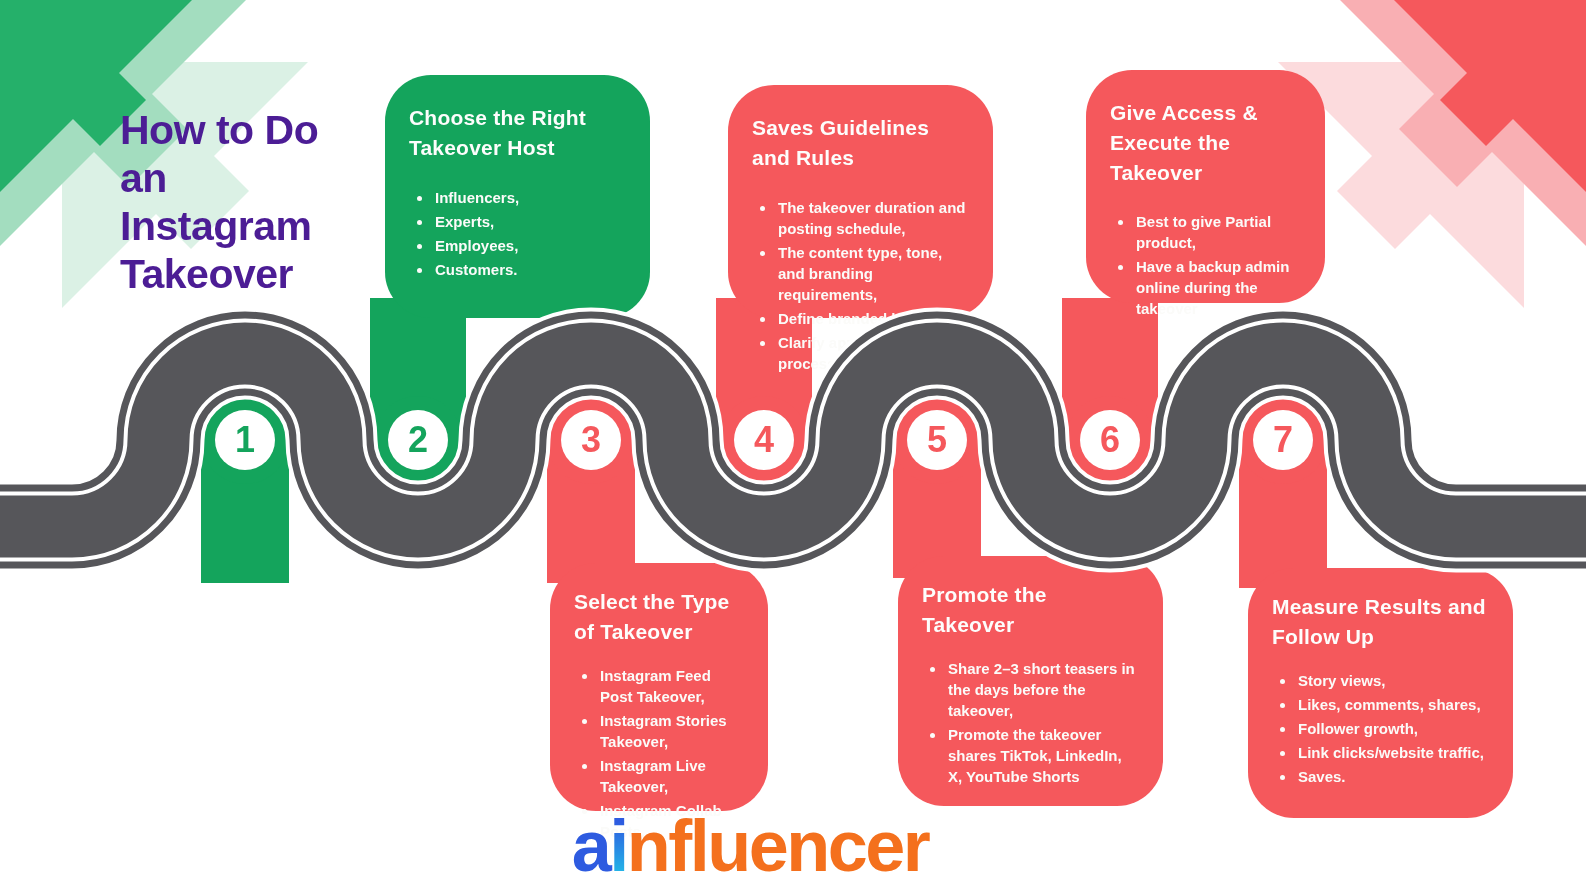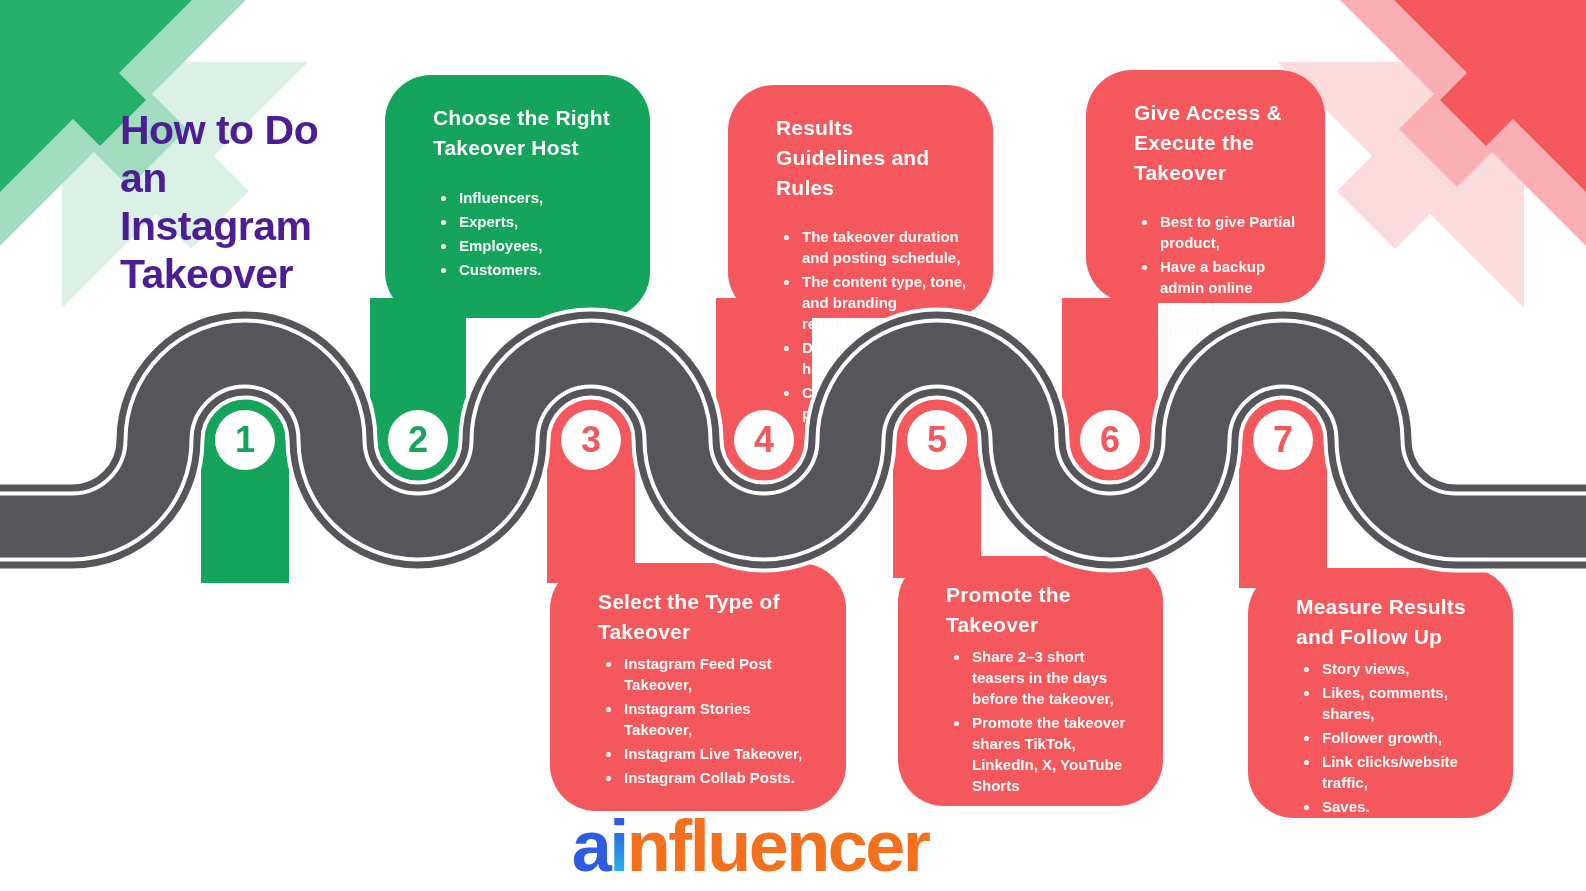--- a/index.html
+++ b/index.html
@@ -4,35 +4,35 @@
 <style>
   html,body{margin:0;padding:0;background:#e8e8e8;}
   #canvas{
     position:relative;width:1586px;height:891px;background:#ffffff;
     overflow:hidden;font-family:"Liberation Sans",sans-serif;
   }
   #canvas svg{position:absolute;left:0;top:0;}
   #decor-layer{z-index:1;}
   .card{
     position:absolute;z-index:2;border-radius:46px;color:#fbfbf9;
-    box-sizing:border-box;padding:28px 26px 0 48px;
+    box-sizing:border-box;padding:28px 26px 0 24px;
   }
   .card.green{background:var(--green);}
   .card.red{background:var(--red);}
   .card h2{
     margin:0;font-size:21px;line-height:1.42;font-weight:700;
     letter-spacing:.2px;color:#fdfdfc;
   }
   .card ul{
     margin:24px 0 0 0;padding:0 0 0 24px;font-size:15px;font-weight:700;
     line-height:1.4;
   }
   .card ul li{margin:0 0 3px 0;padding-left:2px;}
   .card.bottom{padding-top:24px;}
-  .card.bottom ul{margin-top:6px;}
+  .card.bottom ul{margin-top:18px;}
   #road-layer{z-index:3;}
   .disc{
     position:absolute;z-index:4;width:60px;height:60px;border-radius:50%;
     background:#ffffff;display:flex;align-items:center;justify-content:center;
     font-size:36px;font-weight:700;
   }
   .disc.green{color:var(--green);}
   .disc.red{color:var(--red);}
   #title{
     position:absolute;left:120px;top:106px;z-index:5;color:#4c1d95;
@@ -96,32 +96,32 @@
   <div class="card green" style="left:385px;top:75px;width:265px;height:243px;">
     <h2>Choose the Right Takeover Host</h2>
     <ul>
         <li>Influencers,</li>
         <li>Experts,</li>
         <li>Employees,</li>
         <li>Customers.</li>
       </ul>
   </div>
 
-  <div class="card red bottom" style="left:550px;top:563px;width:296px;height:248px;">
+  <div class="card red bottom" style="left:550px;top:563px;width:218px;height:248px;">
     <h2>Select the Type of Takeover</h2>
     <ul>
         <li>Instagram Feed Post Takeover,</li>
         <li>Instagram Stories Takeover,</li>
         <li>Instagram Live Takeover,</li>
         <li>Instagram Collab Posts.</li>
       </ul>
   </div>
 
   <div class="card red" style="left:728px;top:85px;width:265px;height:233px;">
-    <h2>Results Guidelines and Rules</h2>
+    <h2>Saves Guidelines and Rules</h2>
     <ul>
         <li>The takeover duration and posting schedule,</li>
         <li>The content type, tone, and branding requirements,</li>
         <li>Define branded hashtags,</li>
         <li>Clarify approval processes</li>
       </ul>
   </div>
 
   <div class="card red bottom" style="left:898px;top:556px;width:265px;height:250px;">
     <h2>Promote the Takeover</h2>

